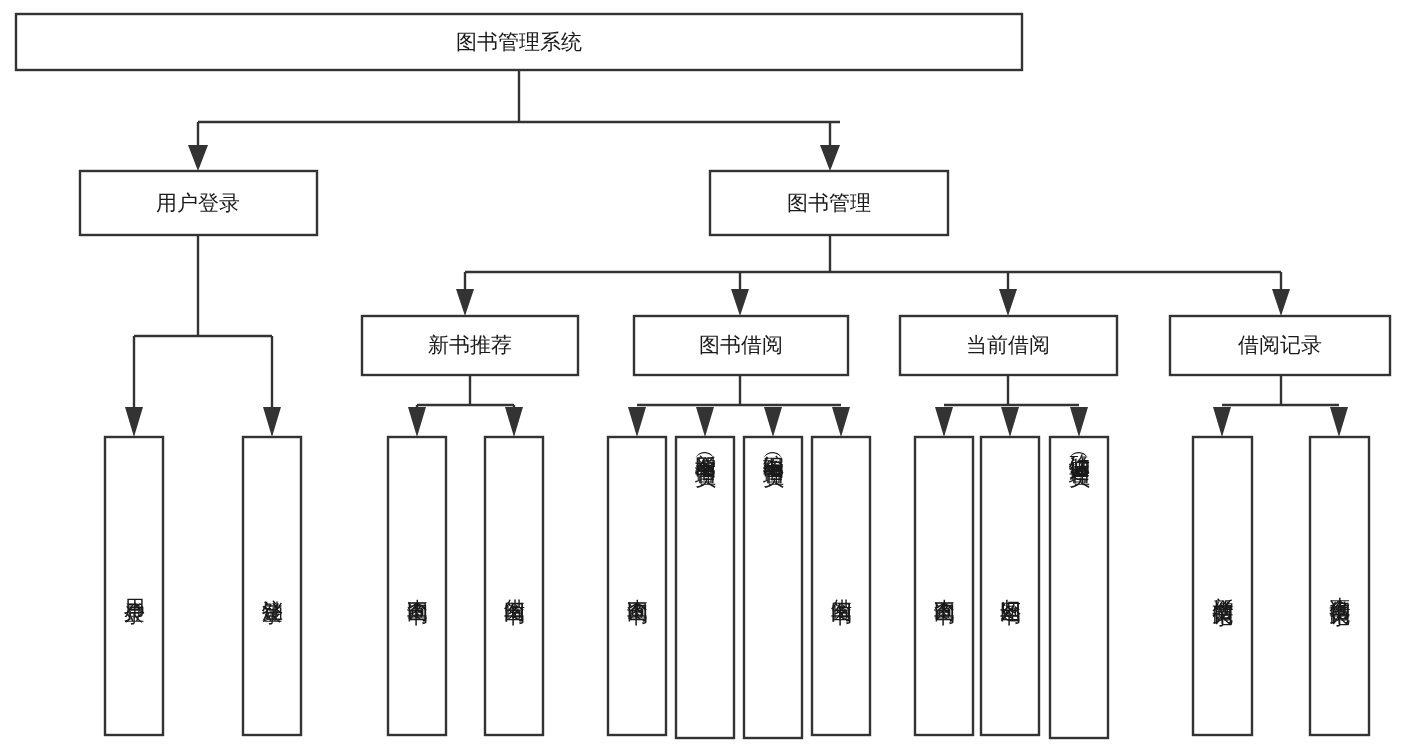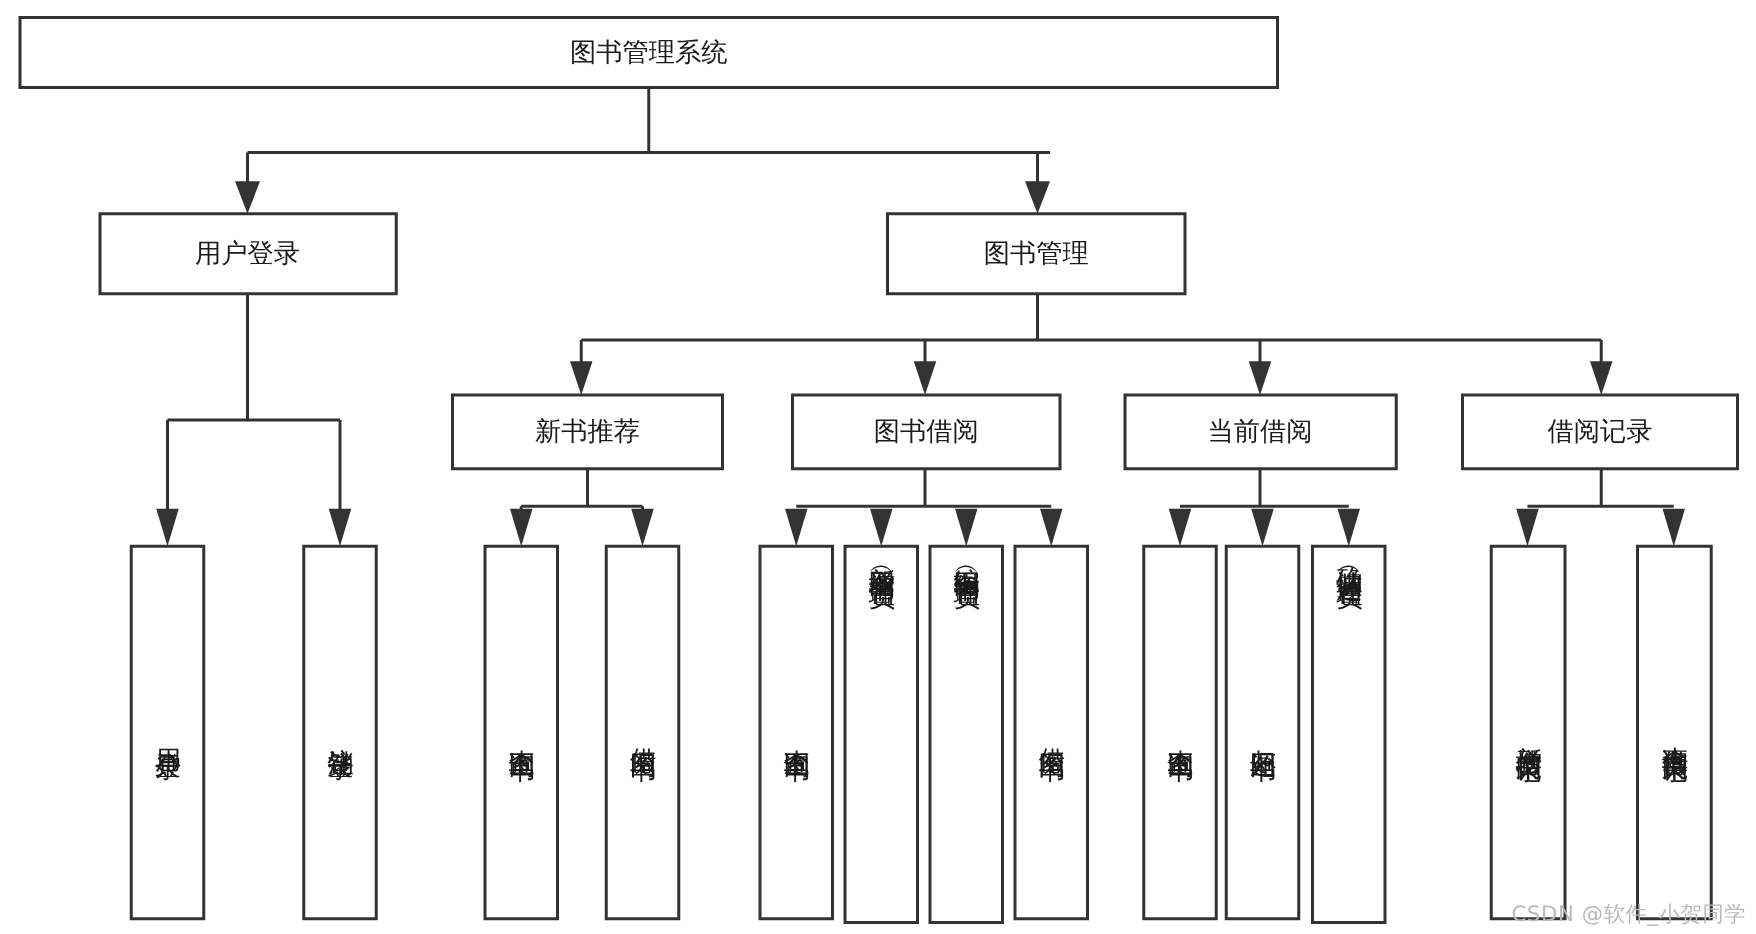--- a/index.html
+++ b/index.html
@@ -227,14 +227,13 @@
   <div class="leaf-label-wrap" style="left:1050px; top:437px; width:58px; height:301px; align-items:flex-start;">
     <span class="leaf-label">确认归还（管理员）</span>
   </div>
   <div class="leaf-label-wrap" style="left:1193px; top:437px; width:59px; height:298px;">
     <span class="leaf-label">新增借阅记录</span>
   </div>
   <div class="leaf-label-wrap" style="left:1310px; top:437px; width:59px; height:298px;">
     <span class="leaf-label">查询借阅记录</span>
   </div>
 
-  <div class="watermark">CSDN @软件_小贺同学</div>
 </div>
 
 </body></html>

